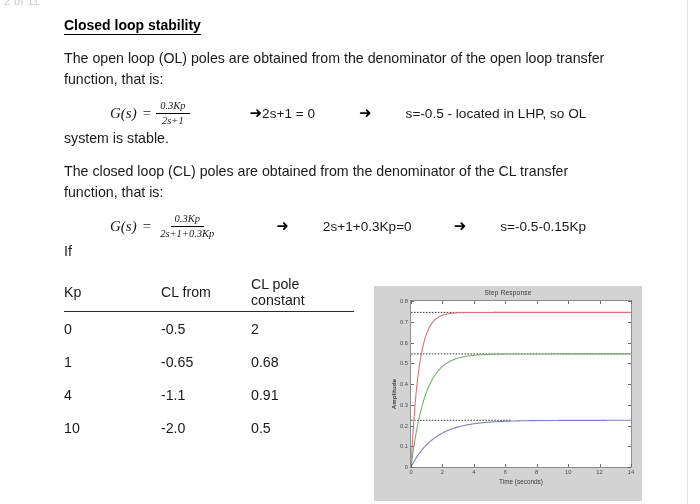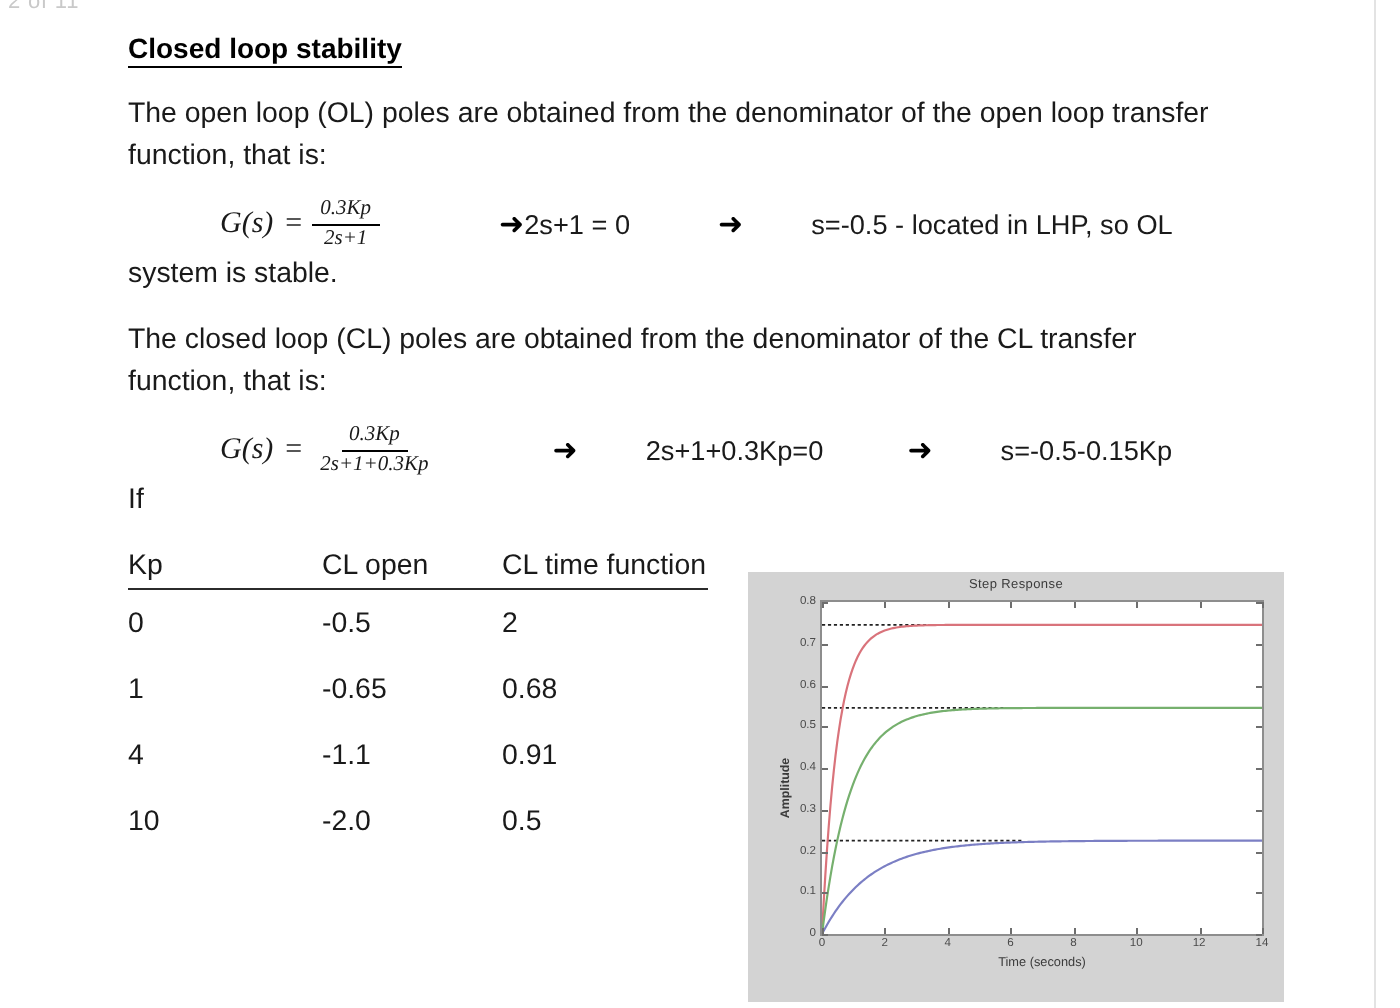--- a/index.html
+++ b/index.html
@@ -304,22 +304,22 @@
 
 
     <div class="if-line">
       <span class="if-word">If</span>
     </div>
 
     <table id="pole-table">
       <thead>
         <tr>
           <th class="c-kp">Kp</th>
-          <th class="c-pole">CL open</th>
-          <th class="c-tc">CL time function</th>
+          <th class="c-pole">CL from</th>
+          <th class="c-tc">CL pole constant</th>
         </tr>
       </thead>
       <tbody>
         <tr>
           <td>0</td>
           <td>-0.5</td>
           <td>2</td>
         </tr>
         <tr>
           <td>1</td>

